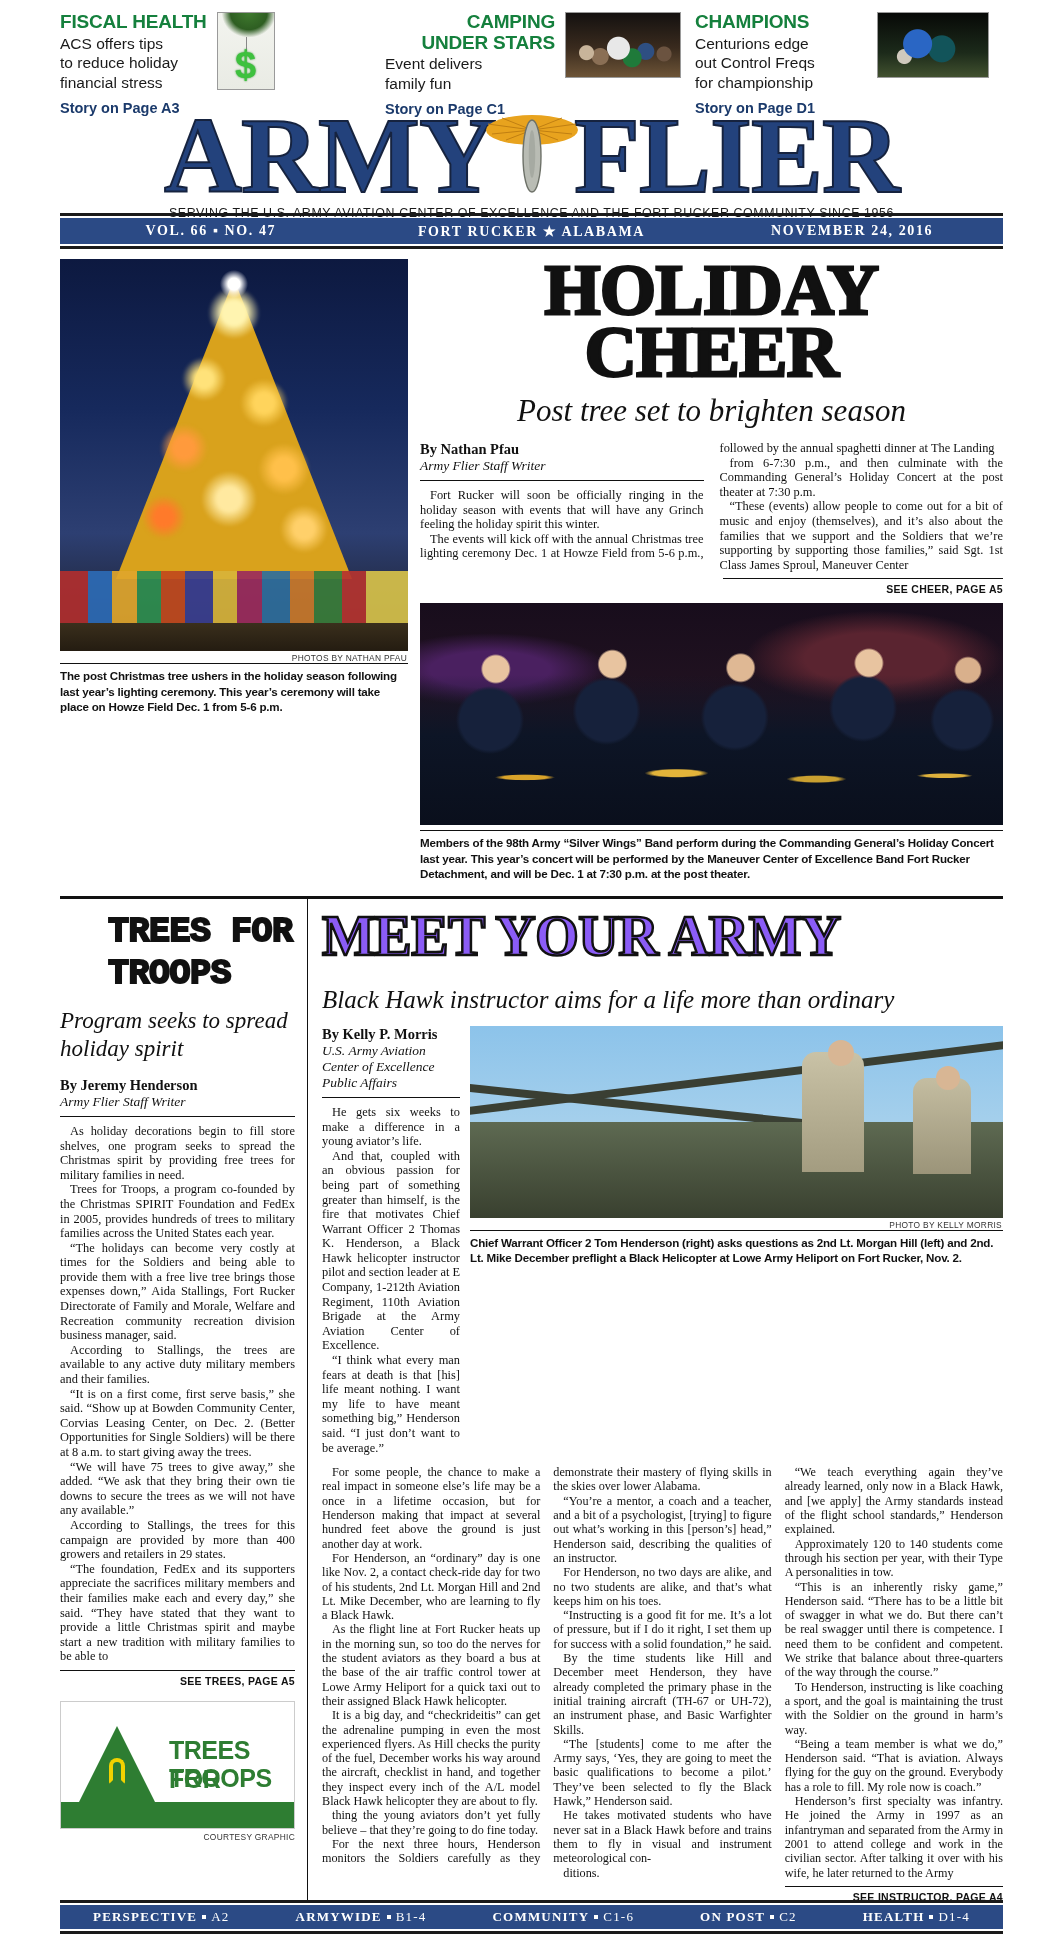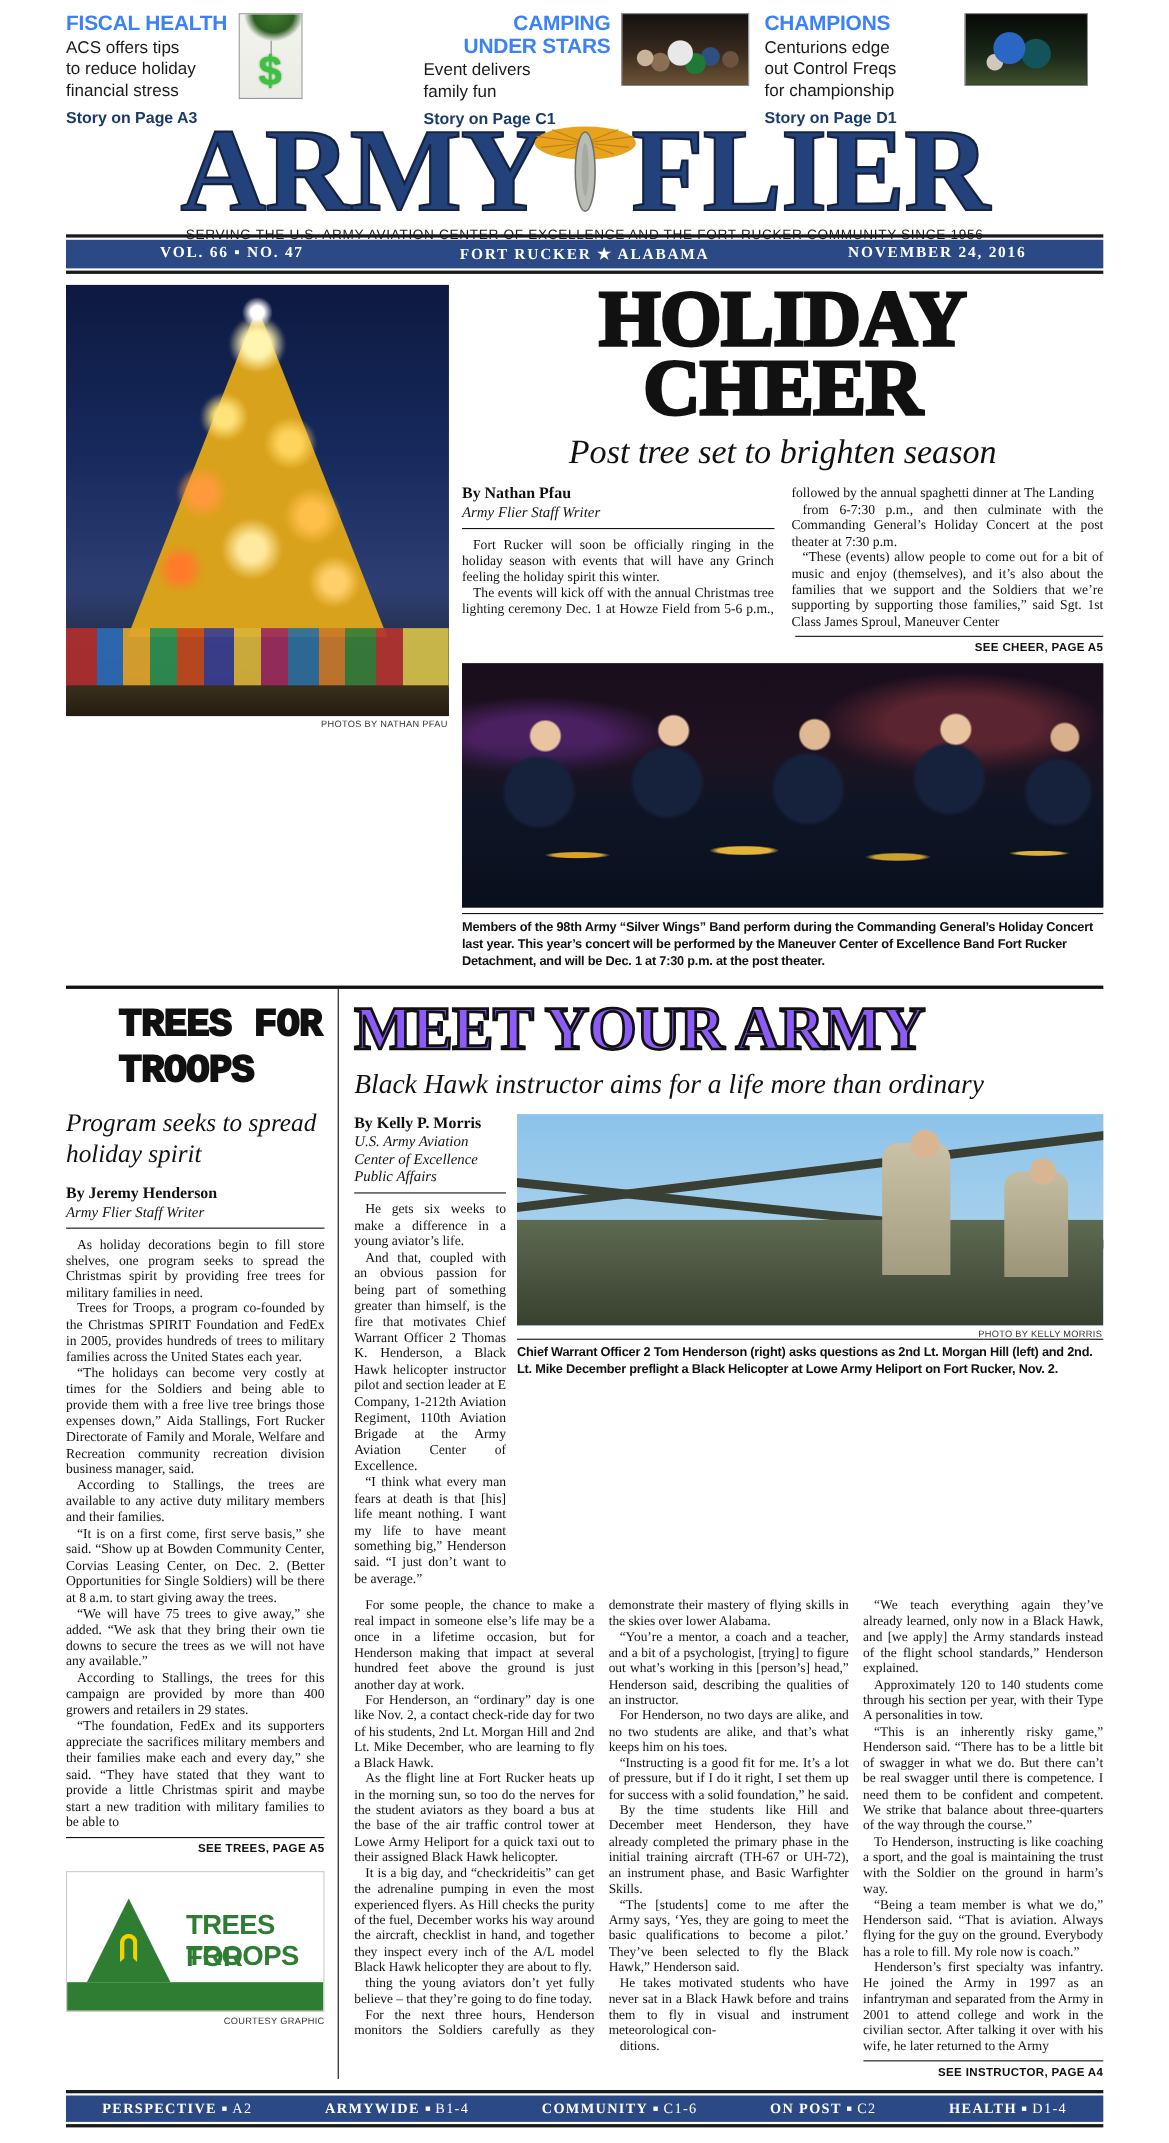--- a/index.html
+++ b/index.html
@@ -11,21 +11,21 @@
     overflow: hidden;
   }
   .page { width: 1063px; height: 1948px; position: relative; padding: 0 60px; }
 
   
   .teasers { display: flex; align-items: flex-start; padding-top: 12px; height: 108px; gap: 0; }
   .teaser { display: flex; align-items: flex-start; }
   .teaser-txt { padding-right: 10px; }
   .teaser-kicker {
     font-family: "Liberation Sans", sans-serif;
-    font-weight: bold; font-size: 19px; color: #3b82f6;
+    font-weight: bold; font-size: 19px; color: #15803d;
     line-height: 1.08; letter-spacing: -0.2px;
   }
   .teaser-deck {
     font-family: "Liberation Sans", sans-serif;
     font-size: 15.5px; color: #1a1a1a; line-height: 1.26; margin-top: 1px;
   }
   .teaser-story {
     font-family: "Liberation Sans", sans-serif;
     font-weight: bold; font-size: 14.5px; color: #1b3a6b; margin-top: 8px;
   }
@@ -223,21 +223,21 @@
     font-family: "Liberation Sans", sans-serif; font-size: 8.4px;
     text-align: right; letter-spacing: .3px; padding-top: 3px; color:#333;
   }
 
   .mya-col { flex: 1; padding-left: 14px; }
   .hl-mya {
     font-family: "Liberation Serif", serif; font-weight: bold;
     font-size: 56px; line-height: 54px; letter-spacing: -0.5px; color:#8b5cf6;
     -webkit-text-stroke: 2.5px #111; padding-top: 10px;
   }
-  .deck-mya { font-family: "Liberation Serif", serif; font-style: italic; font-size: 25px; margin-top: 10px; }
+  .deck-mya { font-family: "Liberation Serif", serif; font-style: italic; font-size: 25px; margin-top: 23px; }
 
   .mya-body { display: flex; margin-top: 12px; }
   .mya-c1 { width: 148px; flex: none; padding-right: 10px; }
   .mya-photo-wrap { flex: 1; }
   .heli-photo { width: 100%; height: 192px; position: relative; overflow: hidden; background:#8fc4e8; }
   .heli-photo .sky { position:absolute; inset:0; background: linear-gradient(#8cc3ea, #bddcee); }
   .heli-photo .body { position:absolute; left:0; bottom:0; width:100%; height:96px;
     background: linear-gradient(#5e6a52, #39402f); }
   .heli-photo .blade1 { position:absolute; left:-10%; top:48px; width:120%; height:8px;
     background:#3a3f33; transform: rotate(-7deg); }
@@ -352,20 +352,21 @@
     <div class="lead-photo-col">
       <div class="tree-photo">
         <div class="sky"></div>
         <div class="tree"></div>
         <div class="glow"></div>
         <div class="star"></div>
         <div class="gifts"></div>
         <div class="ground"></div>
       </div>
       <div class="photo-credit-r">PHOTOS BY NATHAN PFAU</div>
+      <div class="caption">The post Christmas tree ushers in the holiday season following last year’s lighting ceremony. This year’s ceremony will take place on Howze Field Dec. 1 from 5-6 p.m.</div>
     </div>
 
     <div class="lead-text-col">
       <div class="hl-holiday">HOLIDAY CHEER</div>
       <div class="deck-holiday">Post tree set to brighten season</div>
 
       <div class="twocol bodytext" style="margin-top:12px;">
         <div>
           <div class="byline">By Nathan Pfau</div>
           <div class="byline-sub">Army Flier Staff Writer</div>

